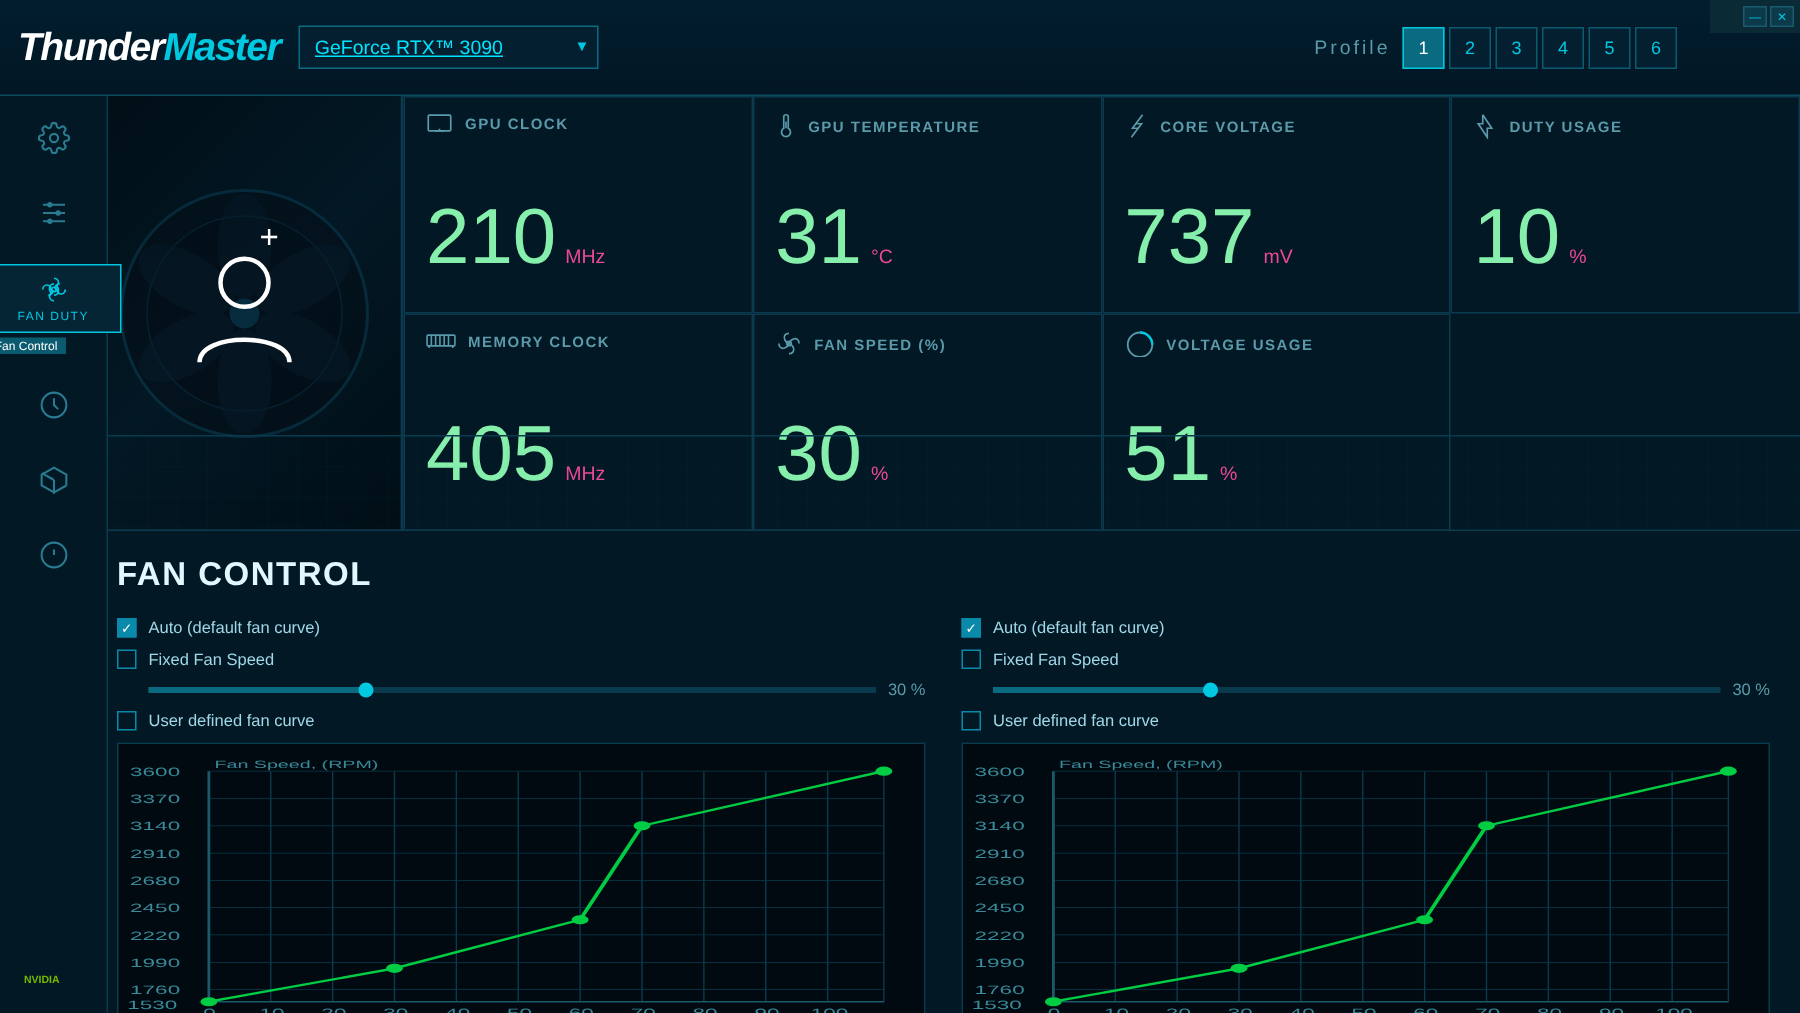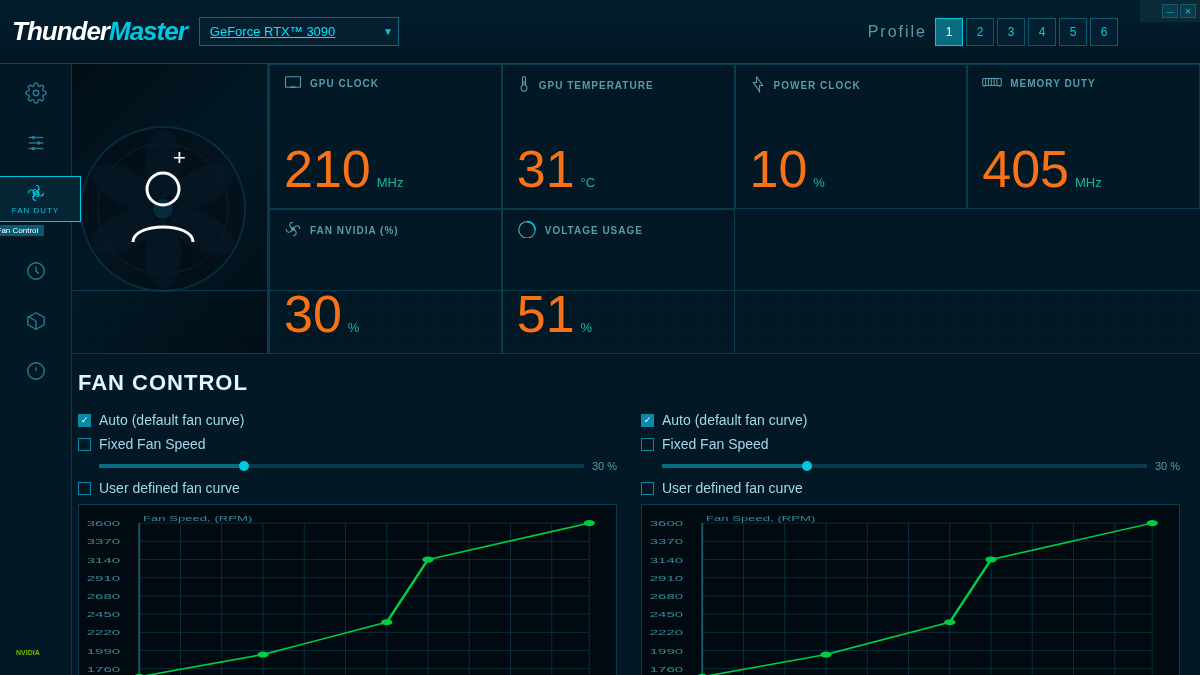--- a/index.html
+++ b/index.html
@@ -81,21 +81,21 @@
     }
     .profile-section {
       margin-left: auto;
       display: flex;
       align-items: center;
       gap: 8px;
       padding-right: 70px;
     }
     .profile-label {
       color: #5a9aaa;
-      font-size: 16px;
+      font-size: 13px;
       letter-spacing: 2px;
     }
     .profile-btns {
       display: flex;
       gap: 3px;
     }
     .profile-btn {
       width: 28px; height: 28px;
       background: #042030;
       border: 1px solid #0a5a70;
@@ -197,27 +197,27 @@
       letter-spacing: 1px;
     }
     .stat-value-row {
       display: flex;
       align-items: baseline;
       gap: 6px;
     }
     .stat-value {
       font-size: 52px;
       font-weight: 300;
-      color: #f97316;
+      color: #86efac;
       line-height: 1;
     }
     .stat-unit {
       font-size: 13px;
-      color: #14b8a6;
-      margin-bottom: 8px;
+      color: #ec4899;
+      margin-bottom: 20px;
     }
 
     
     .main-content {
       position: absolute;
       top: 354px; left: 58px; right: 0;
       bottom: 0;
       background: #021824;
       display: flex;
     }
@@ -268,21 +268,21 @@
       gap: 24px;
     }
     .fan-panel {
       flex: 1;
     }
     .fan-option {
       display: flex;
       align-items: center;
       gap: 8px;
       margin-bottom: 8px;
-      font-size: 14px;
+      font-size: 11px;
       color: #a0d8e8;
     }
     .fan-checkbox {
       width: 13px; height: 13px;
       border: 1px solid #0a8aaa;
       background: #021824;
       display: flex; align-items: center; justify-content: center;
       cursor: pointer;
       flex-shrink: 0;
     }
@@ -560,24 +560,38 @@
       </div>
       <div class="stat-value-row">
         <span class="stat-value">31</span>
         <span class="stat-unit">°C</span>
       </div>
     </div>
     <div class="stat-card">
       <div class="stat-header">
         <span>
           <svg width="16" height="18" viewBox="0 0 16 24" fill="none" stroke="#5a9aaa" stroke-width="1.5">
+            <polygon points="13 2 4 14 9 14 3 22 12 10 7 10 13 2"></polygon>
+          </svg>
+        </span>
+        <span>CORE VOLTAGE</span>
+      </div>
+      <div class="stat-value-row">
+        <span class="stat-value">737</span>
+        <span class="stat-unit">mV</span>
+      </div>
+    </div>
+    <div class="stat-card">
+      <div class="stat-header">
+        <span>
+          <svg width="16" height="18" viewBox="0 0 16 24" fill="none" stroke="#5a9aaa" stroke-width="1.5">
             <polyline points="6 2 6 10 2 10 10 22 10 14 14 14 6 2"></polyline>
           </svg>
         </span>
-        <span>POWER CLOCK</span>
+        <span>DUTY USAGE</span>
       </div>
       <div class="stat-value-row">
         <span class="stat-value">10</span>
         <span class="stat-unit">%</span>
       </div>
     </div>
 
     <div class="stat-card">
       <div class="stat-header">
         <span>
@@ -585,39 +599,39 @@
             <rect x="1" y="4" width="26" height="10" rx="1"></rect>
             <line x1="5" y1="4" x2="5" y2="14"></line>
             <line x1="9" y1="4" x2="9" y2="14"></line>
             <line x1="13" y1="4" x2="13" y2="14"></line>
             <line x1="17" y1="4" x2="17" y2="14"></line>
             <line x1="21" y1="4" x2="21" y2="14"></line>
             <line x1="3" y1="14" x2="3" y2="16"></line>
             <line x1="25" y1="14" x2="25" y2="16"></line>
           </svg>
         </span>
-        <span>MEMORY DUTY</span>
+        <span>MEMORY CLOCK</span>
       </div>
       <div class="stat-value-row">
         <span class="stat-value">405</span>
         <span class="stat-unit">MHz</span>
       </div>
     </div>
     <div class="stat-card">
       <div class="stat-header">
         <span>
           <svg width="18" height="18" viewBox="0 0 24 24" fill="none" stroke="#5a9aaa" stroke-width="1.5">
             <circle cx="12" cy="12" r="2"></circle>
             <path d="M12 3c-3 0-5 2-4 5s4 4 4 4"></path>
             <path d="M12 21c3 0 5-2 4-5s-4-4-4-4"></path>
             <path d="M3 12c0 3 2 5 5 4s4-4 4-4"></path>
             <path d="M21 12c0-3-2-5-5-4s-4 4-4 4"></path>
           </svg>
         </span>
-        <span>FAN NVIDIA (%)</span>
+        <span>FAN SPEED (%)</span>
       </div>
       <div class="stat-value-row">
         <span class="stat-value">30</span>
         <span class="stat-unit">%</span>
       </div>
     </div>
     <div class="stat-card">
       <div class="stat-header">
         <span>
           <svg width="20" height="18" viewBox="0 0 24 22" fill="none" stroke="#5a9aaa" stroke-width="1.5">

